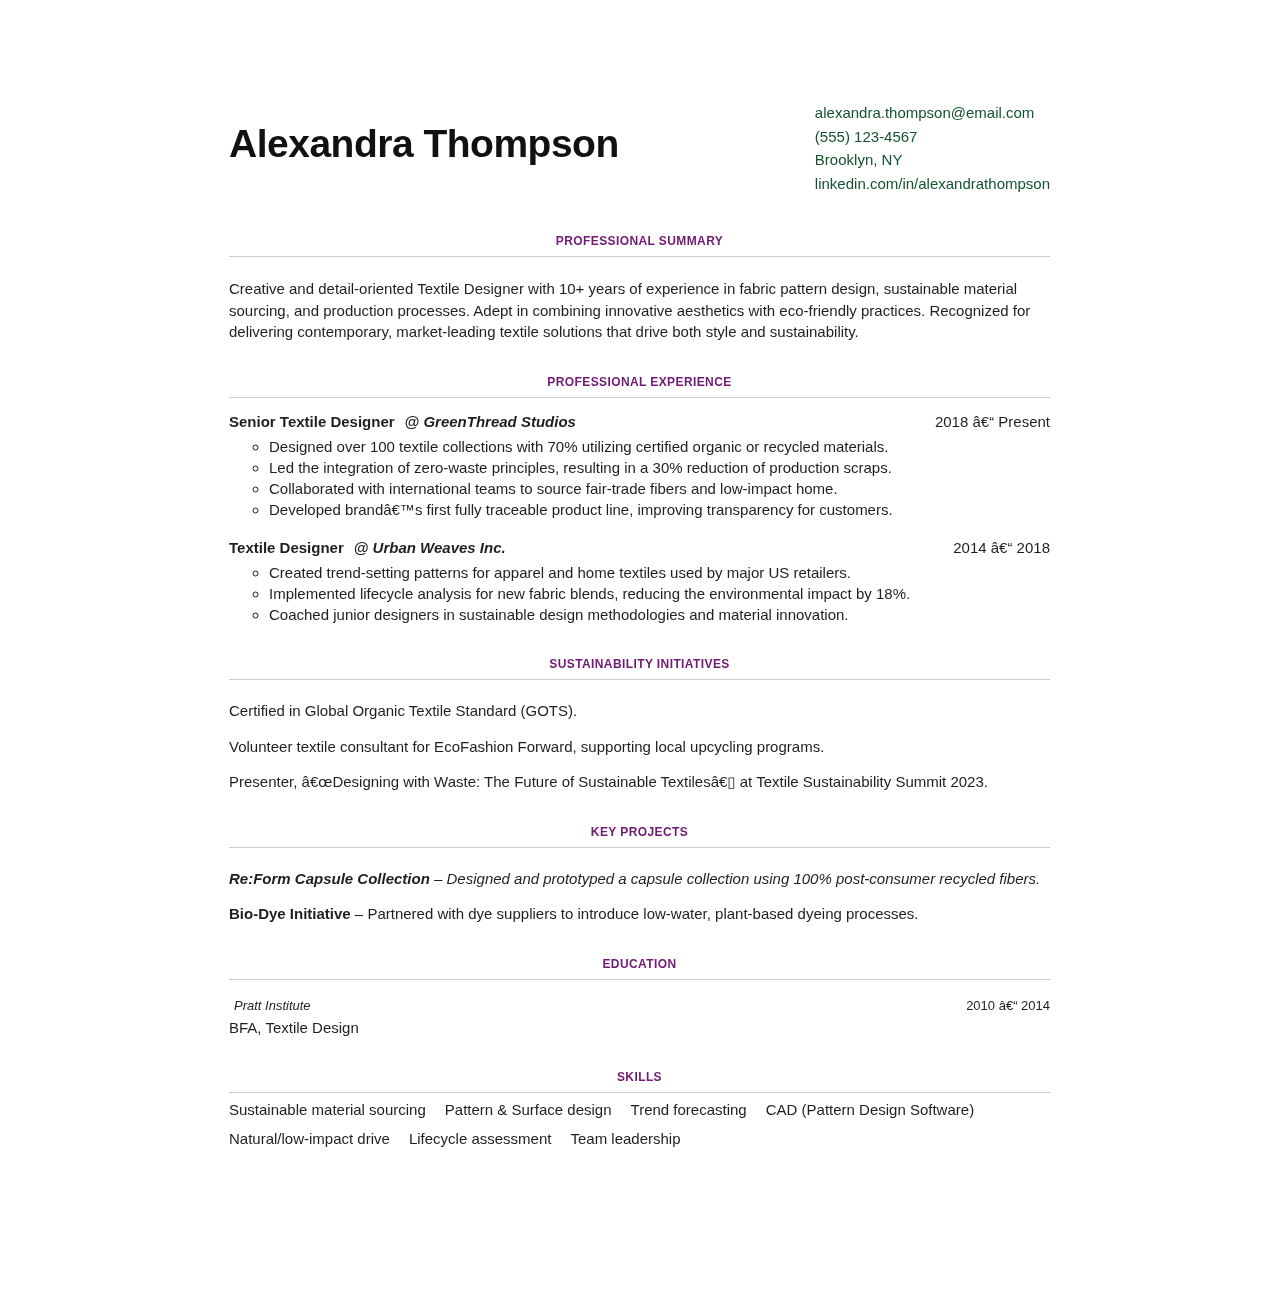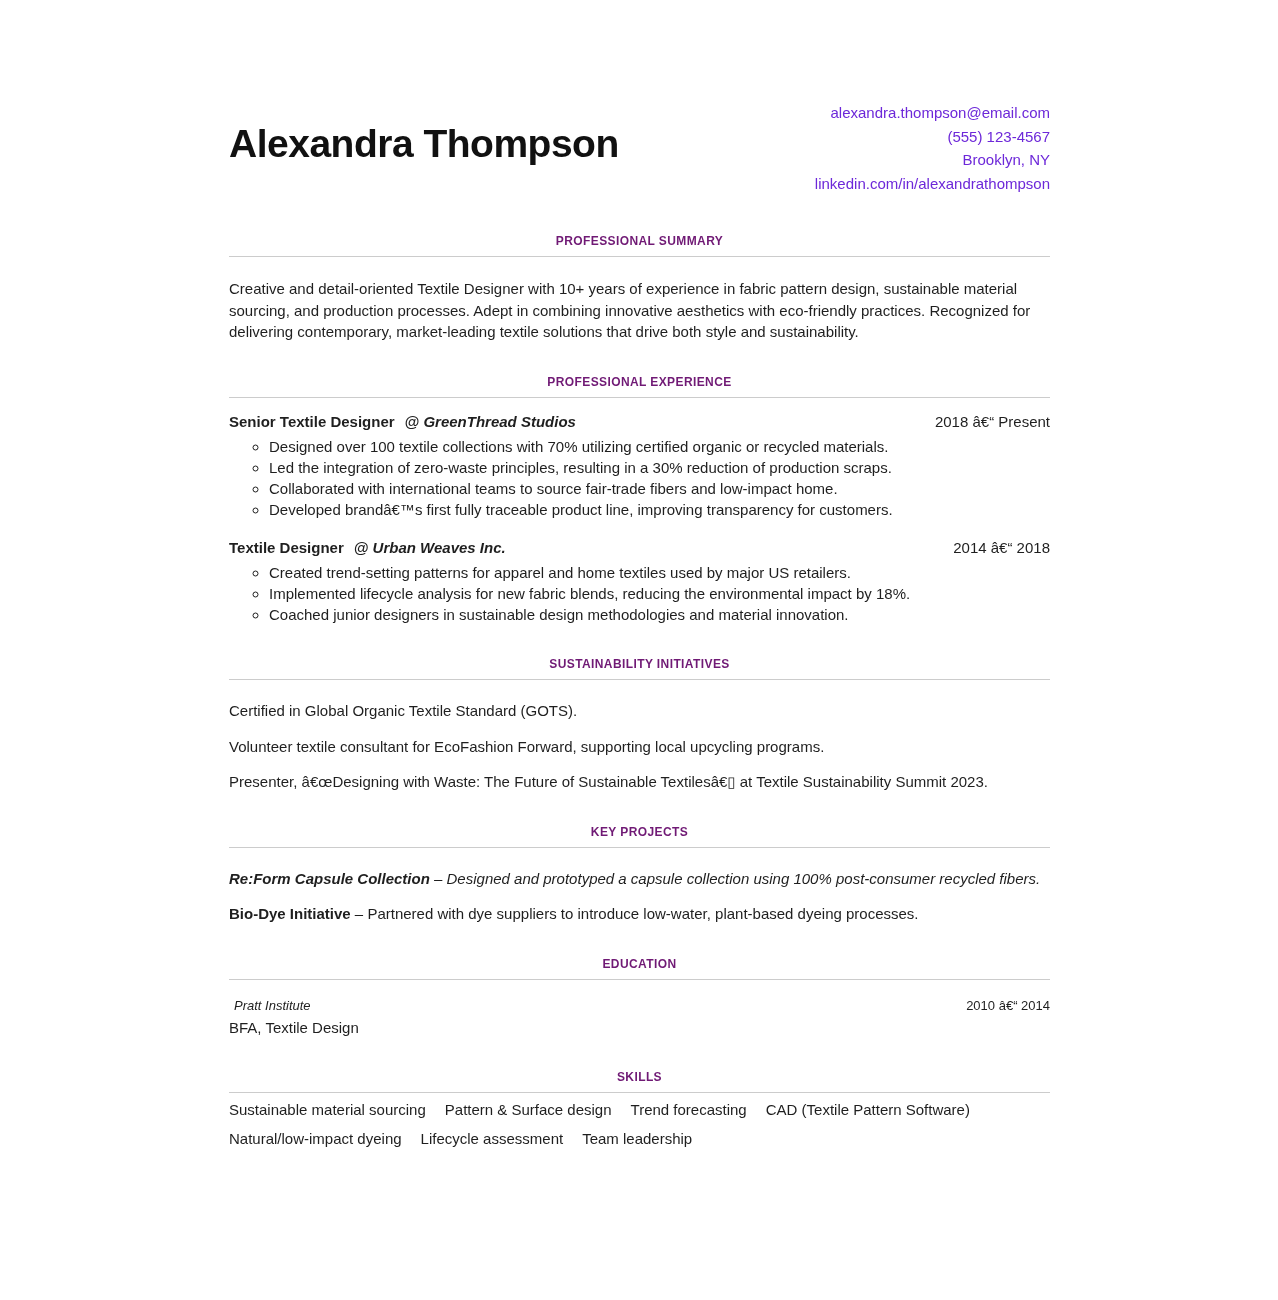--- a/index.html
+++ b/index.html
@@ -31,24 +31,23 @@
   .name {
     font-size: 39px;
     font-weight: 700;
     letter-spacing: -0.5px;
     color: #111111;
     margin-top: 20px;
     line-height: 1.2;
     white-space: nowrap;
   }
   .contact {
-    text-align: right;
     font-size: 15px;
     line-height: 23.6px;
-    color: #6d28d9;
+    color: #14532d;
   }
   
   .section { margin-top: 0; }
   .section-heading {
     font-size: 12px;
     font-weight: 700;
     letter-spacing: 0.4px;
     color: #701a75;
     margin: 29px 0 0 0;
     padding-bottom: 5px;
@@ -188,21 +187,21 @@
       </div>
       <div class="edu-degree">BFA, Textile Design</div>
     </div>
 
     <div class="section">
       <h2 class="section-heading">SKILLS</h2>
       <div class="skills">
         <span class="skill">Sustainable material sourcing</span>
         <span class="skill">Pattern &amp; Surface design</span>
         <span class="skill">Trend forecasting</span>
-        <span class="skill">CAD (Textile Pattern Software)</span>
-        <span class="skill">Natural/low-impact dyeing</span>
+        <span class="skill">CAD (Pattern Design Software)</span>
+        <span class="skill">Natural/low-impact drive</span>
         <span class="skill">Lifecycle assessment</span>
         <span class="skill">Team leadership</span>
       </div>
     </div>
 
   </div>
 </div>
 
 </body></html>

